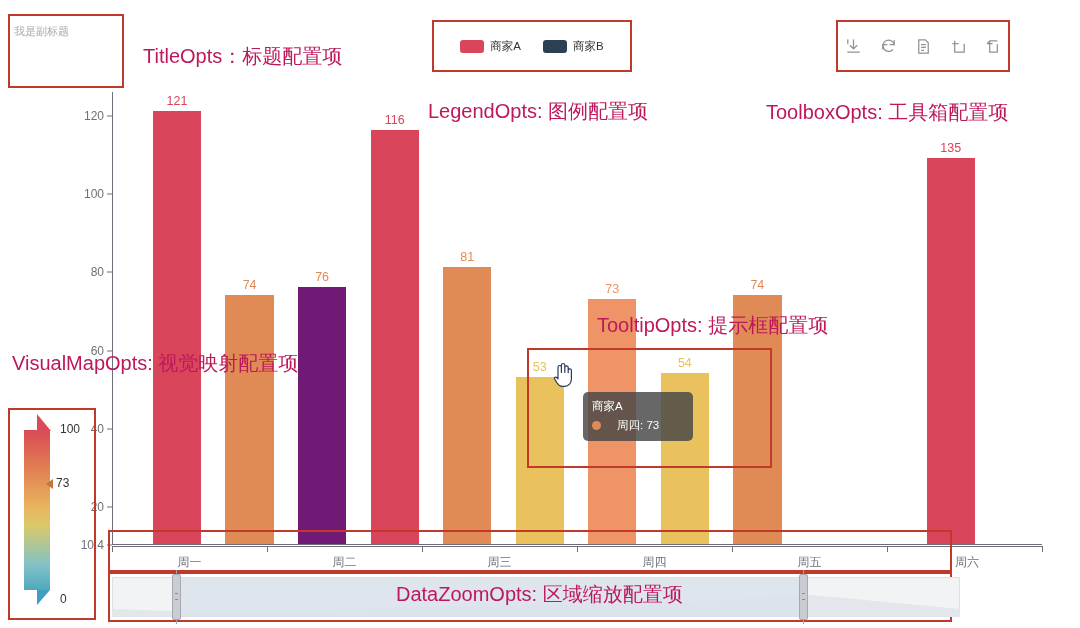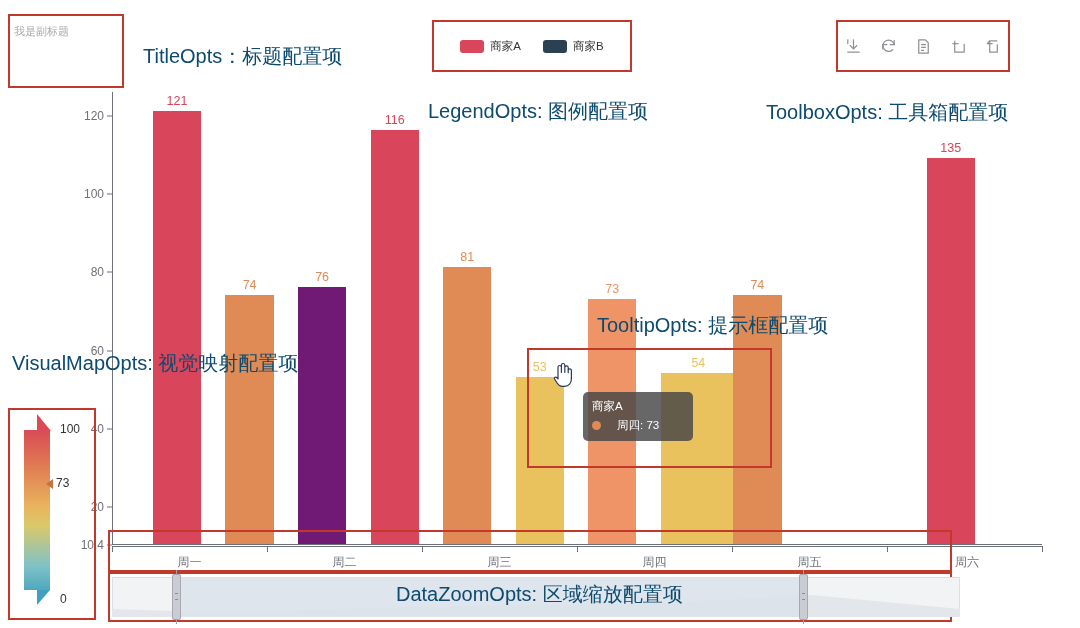--- a/index.html
+++ b/index.html
@@ -7,21 +7,21 @@
     width:1080px;height:628px;
     background:#ffffff;
     font-family:"Liberation Sans","DejaVu Sans",sans-serif;
     position:relative;overflow:hidden;
     color:#333;
   }
   .abs{position:absolute;}
 
   
   .annbox{position:absolute;border:2px solid #c0392b;box-sizing:border-box;pointer-events:none;}
-  .annlabel{position:absolute;font-size:20px;color:#0c4a6e;white-space:nowrap;}
+  .annlabel{position:absolute;font-size:20px;color:#be185d;white-space:nowrap;}
 
   
   #title-block{left:8px;top:14px;width:116px;height:74px;}
   #title-main{font-size:17px;font-weight:bold;color:#2b2b2b;line-height:1;padding-left:6px;padding-top:12px;}
   #title-sub{font-size:11px;color:#a9a9a9;padding-left:6px;padding-top:10px;}
 
   
   #legend-block{left:432px;top:20px;width:200px;height:52px;display:flex;align-items:center;justify-content:center;gap:22px;}
   .legend-item{display:flex;align-items:center;gap:6px;}
   .legend-swatch{width:24px;height:13px;border-radius:3px;}
@@ -174,21 +174,21 @@
       </div>
       <div class="bar" style="left: 32.8%; width: 5.2%; height: 276.659px; background: rgb(224, 138, 85);">
         <span class="barlabel" style="color: rgb(224, 138, 85);">81</span>
       </div>
       <div class="bar" style="left: 40.6%; width: 5.2%; height: 166.936px; background: rgb(233, 194, 94);">
         <span class="barlabel" style="color: rgb(233, 194, 94);">53</span>
       </div>
       <div class="bar" style="left: 48.4%; width: 5.2%; height: 245.31px; background: rgb(239, 148, 102);">
         <span class="barlabel" style="color: rgb(239, 148, 102);">73</span>
       </div>
-      <div class="bar" style="left: 56.2%; width: 5.2%; height: 170.855px; background: rgb(233, 194, 94); padding-left: 27px;">
+      <div class="bar" style="left: 56.2%; width: 5.2%; height: 170.855px; background: rgb(233, 194, 94);">
         <span class="barlabel" style="color: rgb(233, 194, 94);">54</span>
       </div>
       <div class="bar" style="left: 64%; width: 5.2%; height: 249.228px; background: rgb(224, 138, 85);">
         <span class="barlabel" style="color: rgb(224, 138, 85);">74</span>
       </div>
       <div class="bar" style="left: 84.8%; width: 5.2%; height: 386.382px; background: rgb(217, 69, 90);">
         <span class="barlabel" style="color: rgb(217, 69, 90);">135</span>
       </div>
     </div>
 </div>

